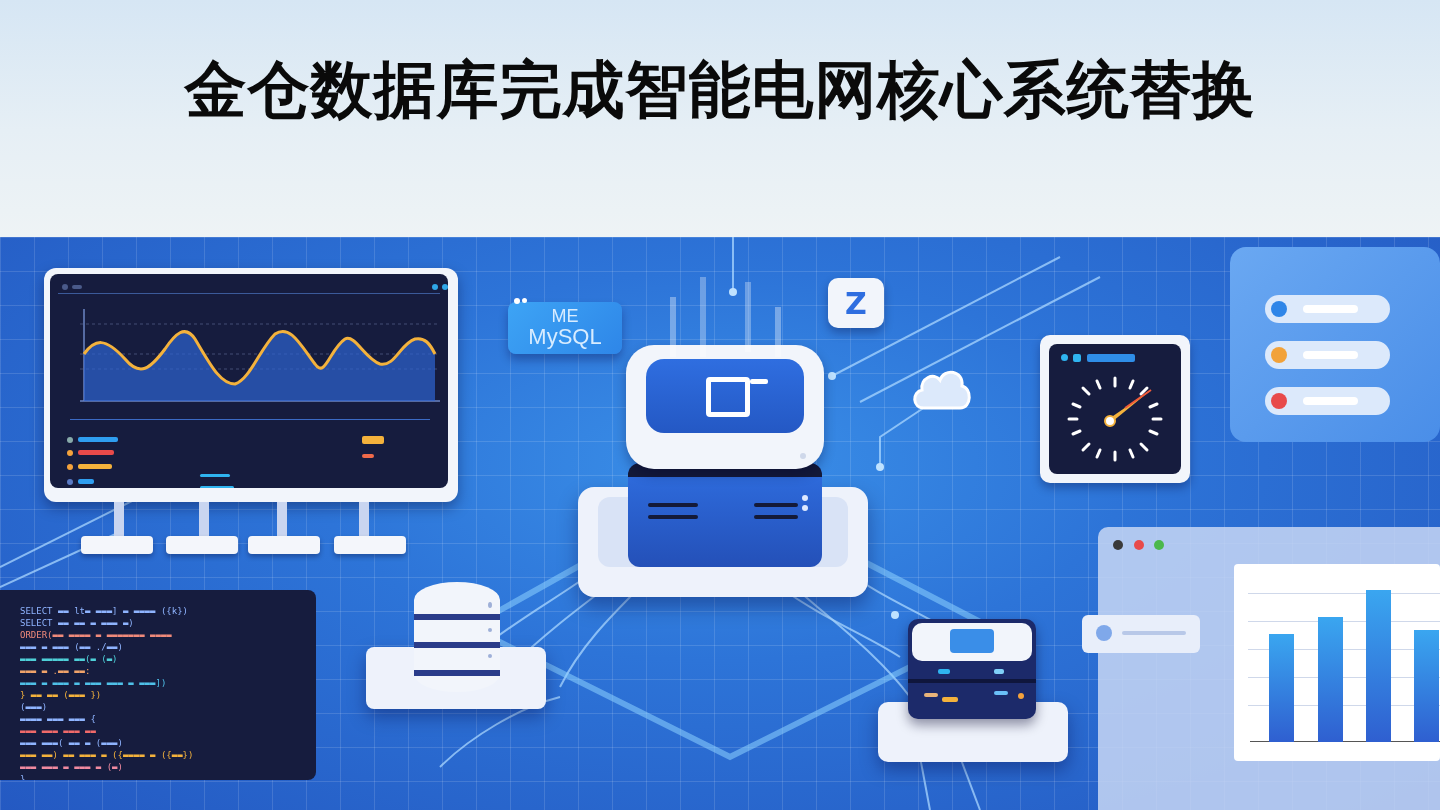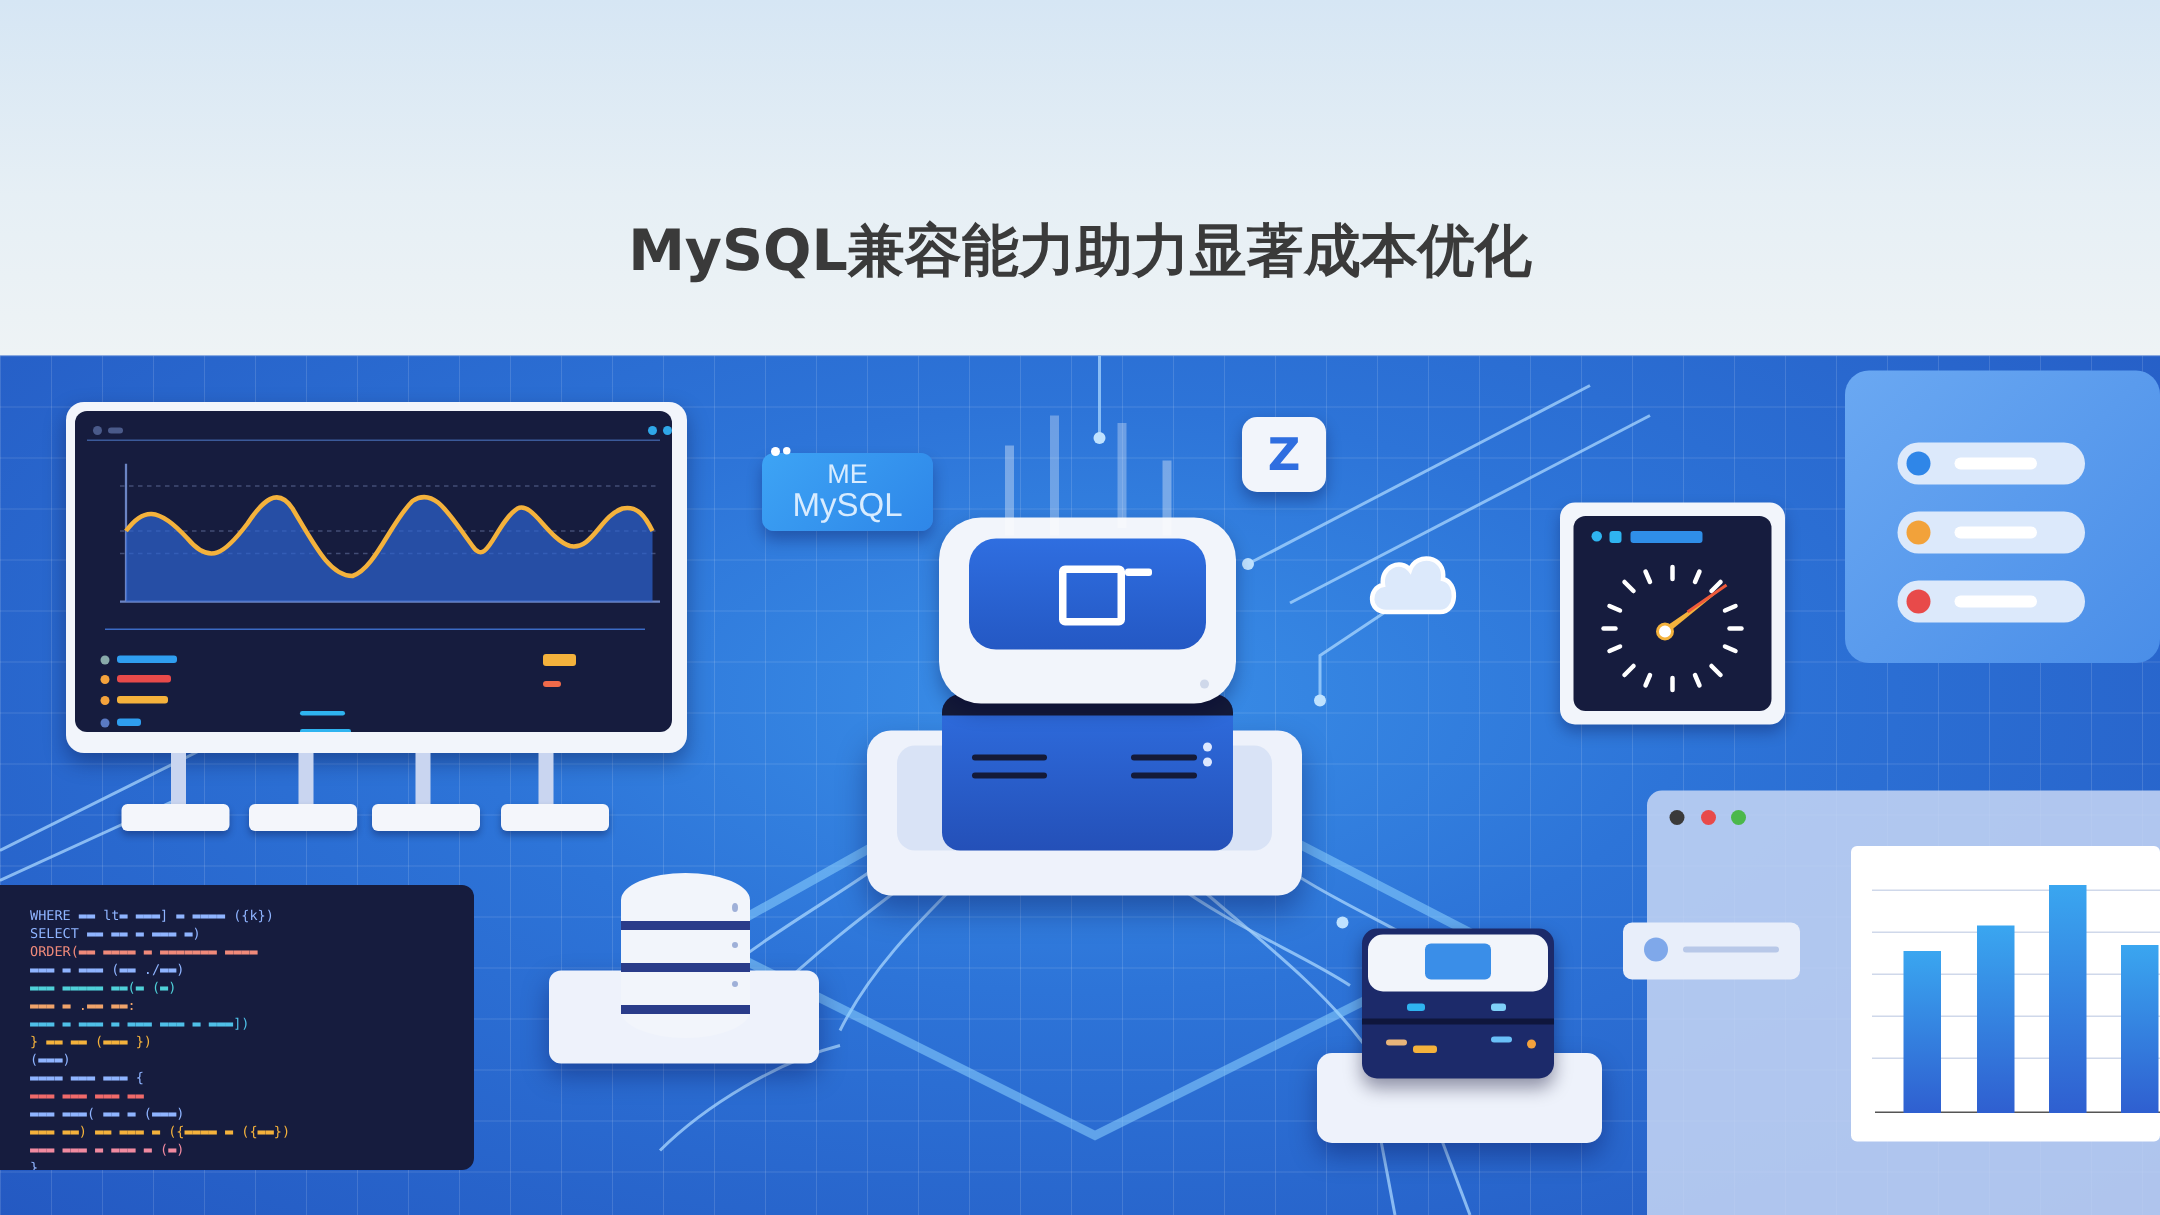--- a/index.html
+++ b/index.html
@@ -38,21 +38,21 @@
   .chartcard{position:absolute;left:1234px;top:327px;width:206px;height:197px;background:#fff;border-radius:4px;}
   .cbar{position:absolute;bottom:30px;width:25px;background:linear-gradient(180deg,#3aa6f0,#2f5fd0);}
   .gline{position:absolute;left:1248px;width:192px;height:1px;background:#cfd8ea;}
   
   .srv-base{background:#eef2fb;border-radius:14px;box-shadow:0 8px 18px rgba(0,0,60,.35);}
 </style>
 </head>
 <body>
 
 <div class="header">
-  <div class="subtitle">MySQL兼容能力助力显著成本优化</div>
+  <div class="title">金仓数据库完成智能电网核心系统替换</div>
 </div>
 
 <div class="scene">
   <div class="grid"></div>
 
   <svg class="abs" style="left:0;top:0" width="1440" height="573">
     <g stroke="rgba(170,215,255,0.75)" stroke-width="2" fill="none">
       <line x1="733" y1="0" x2="733" y2="55"></line>
       <line x1="830" y1="140" x2="1060" y2="20"></line>
       <line x1="860" y1="165" x2="1100" y2="40"></line>
@@ -115,21 +115,21 @@
     <div class="leg" style="left:155px;top:234px"></div>
     <div class="leg" style="left:233px;top:234px"></div>
     <div class="leg" style="left:315px;top:234px"></div>
     <div class="foot" style="left:37px;top:268px"></div>
     <div class="foot" style="left:122px;top:268px"></div>
     <div class="foot" style="left:204px;top:268px"></div>
     <div class="foot" style="left:290px;top:268px"></div>
   </div>
 
   <div class="abs code">
-    <div class="codeline" style="top:16px">WHERE ▬▬ lt▬ ▬▬▬] ▬ ▬▬▬▬ ({k})</div>
+    <div class="codeline" style="top:16px">SELECT ▬▬ lt▬ ▬▬▬] ▬ ▬▬▬▬ ({k})</div>
     <div class="codeline" style="top:28px">SELECT ▬▬ ▬▬ ▬ ▬▬▬ ▬)</div>
     <div class="codeline" style="top:40px;color:#f08a7a">ORDER(▬▬ ▬▬▬▬ ▬ ▬▬▬▬▬▬▬ ▬▬▬▬</div>
     <div class="codeline" style="top:52px">    ▬▬▬ ▬ ▬▬▬ (▬▬ ./▬▬)</div>
     <div class="codeline" style="top:64px;color:#4fd0d8">    ▬▬▬ ▬▬▬▬▬ ▬▬(▬ (▬)</div>
     <div class="codeline" style="top:76px;color:#f0a36a">    ▬▬▬ ▬ .▬▬ ▬▬:</div>
     <div class="codeline" style="top:88px;color:#4fc0e8">    ▬▬▬ ▬ ▬▬▬ ▬ ▬▬▬ ▬▬▬ ▬ ▬▬▬])</div>
     <div class="codeline" style="top:100px;color:#f4b23c">}    ▬▬ ▬▬ (▬▬▬ })</div>
     <div class="codeline" style="top:112px">(▬▬▬)</div>
     <div class="codeline" style="top:124px">▬▬▬▬ ▬▬▬ ▬▬▬ {</div>
     <div class="codeline" style="top:136px;color:#f06a6a">    ▬▬▬ ▬▬▬ ▬▬▬ ▬▬</div>

